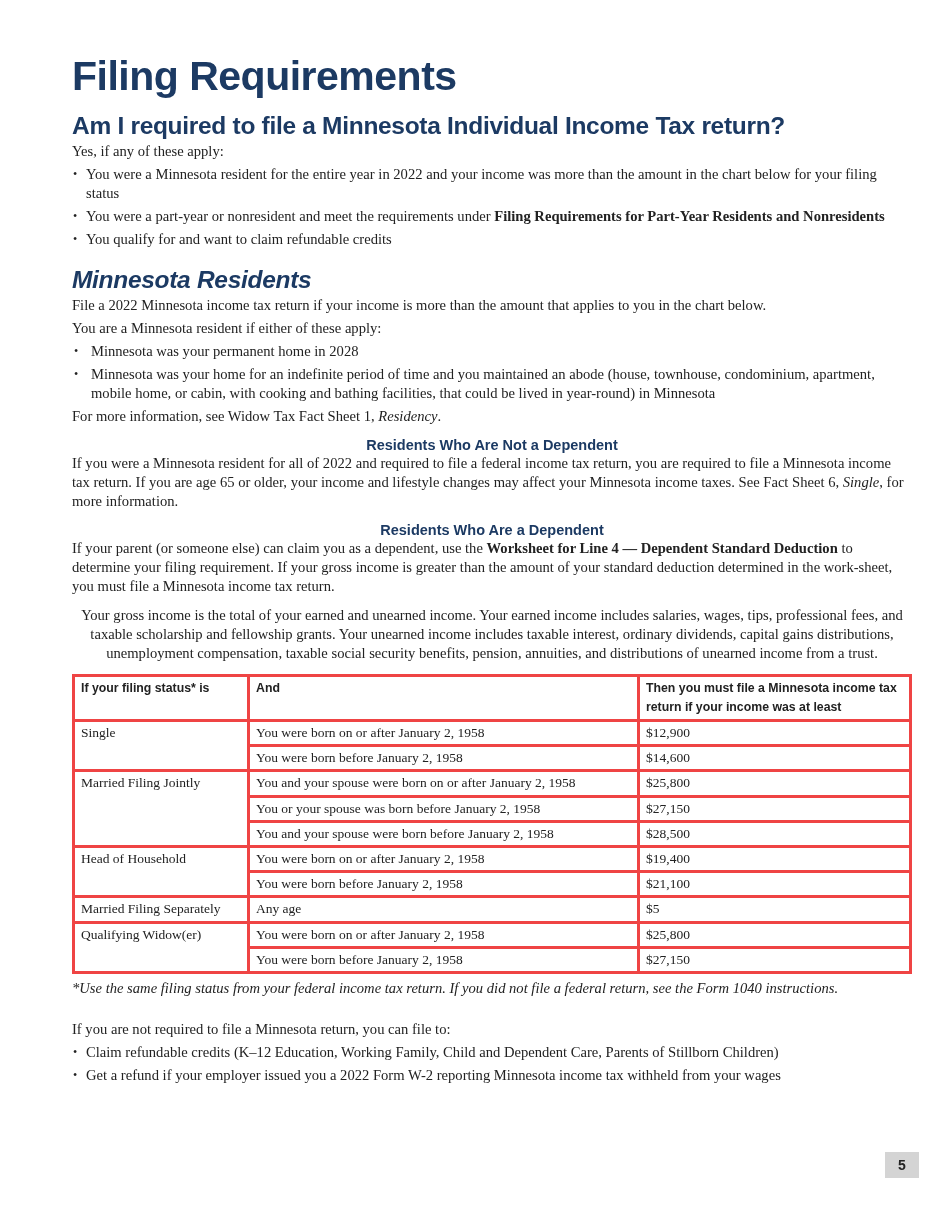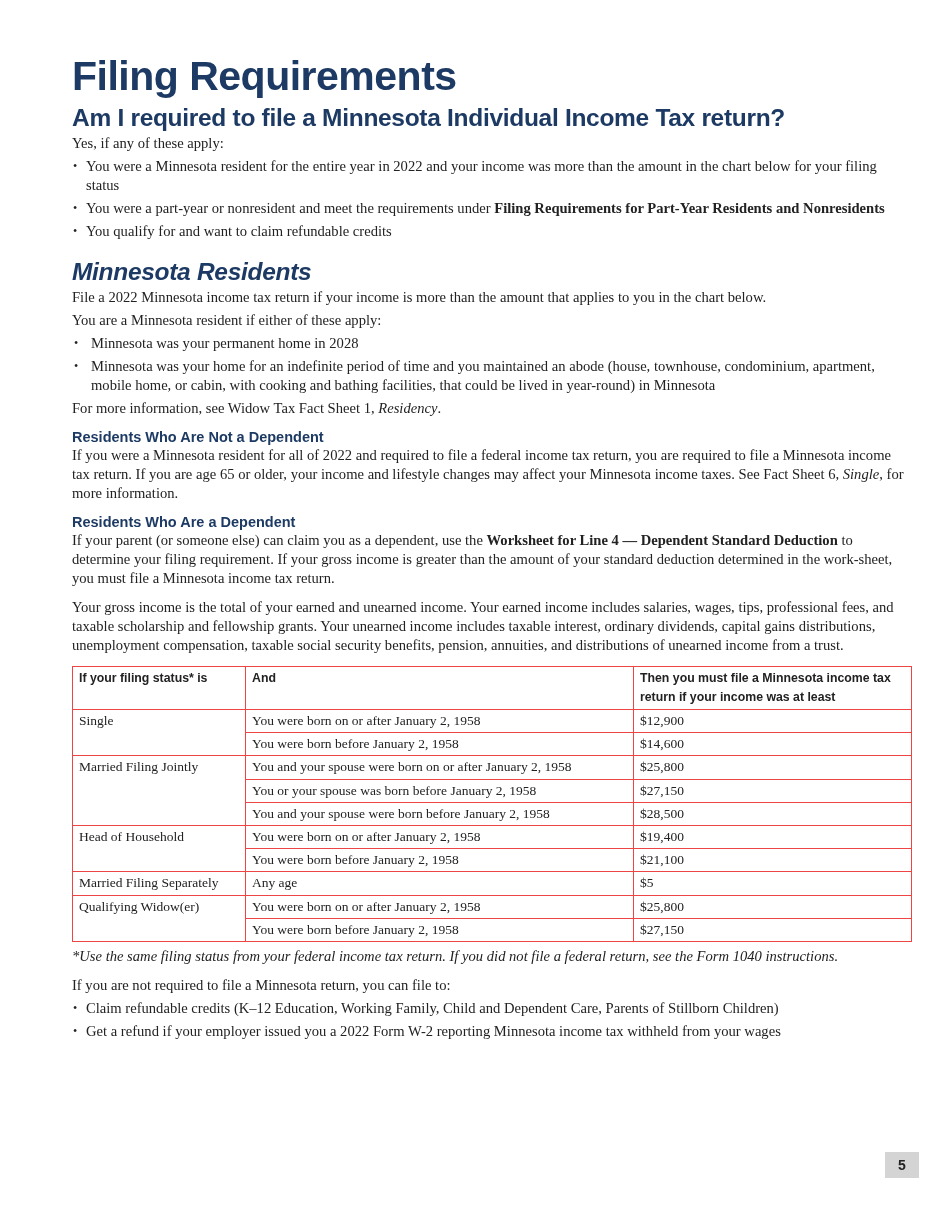--- a/index.html
+++ b/index.html
@@ -1,33 +1,33 @@
 <!DOCTYPE html>
 <html><head>
 <meta charset="utf-8">
 <style>
   html, body { margin: 0; padding: 0; background: #ffffff; }
   body { width: 950px; height: 1216px; position: relative; overflow: hidden; }
   .page { position: absolute; left: 72px; top: 50px; width: 840px; color: #222; font-family: "Liberation Serif", serif; font-size: 14.6px; line-height: 19px; }
   h1 { margin: 0; font-family: "Liberation Sans", sans-serif; font-weight: bold; color: #1c3a63; font-size: 41px; line-height: 52px; letter-spacing: -0.5px; }
   h2 { margin: 0; font-family: "Liberation Sans", sans-serif; font-weight: bold; color: #1c3a63; font-size: 24.5px; line-height: 32px; letter-spacing: -0.3px; }
-  h2.first { }
+  h2.first { margin-top: 8px; }
   h3 { margin: 0; font-family: "Liberation Sans", sans-serif; font-weight: bold; color: #1c3a63; font-size: 14.5px; line-height: 18px; }
   p { margin: 0; }
   ul { list-style: none; margin: 0; padding: 0; }
   ul li { position: relative; padding-left: 14px; margin-top: 4px; }
   ul li::before { content: "•"; position: absolute; left: 1px; top: 0; font-size: 12px; }
   ul.indent li { padding-left: 19px; }
   ul.indent li::before { left: 2px; }
   b { font-weight: bold; }
   .mt4 { margin-top: 4px; }
-  .mt6 { margin-top: 10px; }
-  .mt10 { margin-top: 10px; }
+  .mt6 { margin-top: 22px; }
+  .mt10 { margin-top: 10px; text-align: center; }
   table { border-collapse: collapse; width: 840px; margin-top: 11px; font-size: 13.5px; }
-  td, th { border: 1px solid #ef4444; padding: 2px 6px 2px 6px; vertical-align: top; text-align: left; line-height: 18.2px; }
+  td, th { border: 3px solid #ef4444; padding: 2px 6px 2px 6px; vertical-align: top; text-align: left; line-height: 18.2px; }
   th { font-family: "Liberation Sans", sans-serif; font-weight: bold; font-size: 12.3px; line-height: 19px; color: #222; }
   .c1 { width: 160px; }
   .c2 { width: 375px; }
   .footnote { font-style: italic; margin-top: 5px; }
   .pagenum { position: absolute; left: 885px; top: 1152px; width: 34px; height: 26px; background: #d4d4d4; font-family: "Liberation Sans", sans-serif; font-weight: bold; font-size: 14px; line-height: 26px; text-align: center; color: #222; }
 </style>
 </head>
 <body>
 
 <div class="page">

